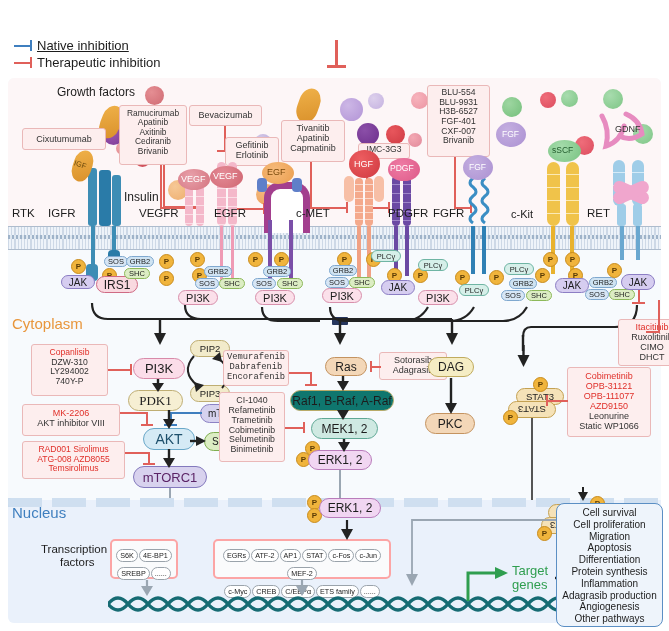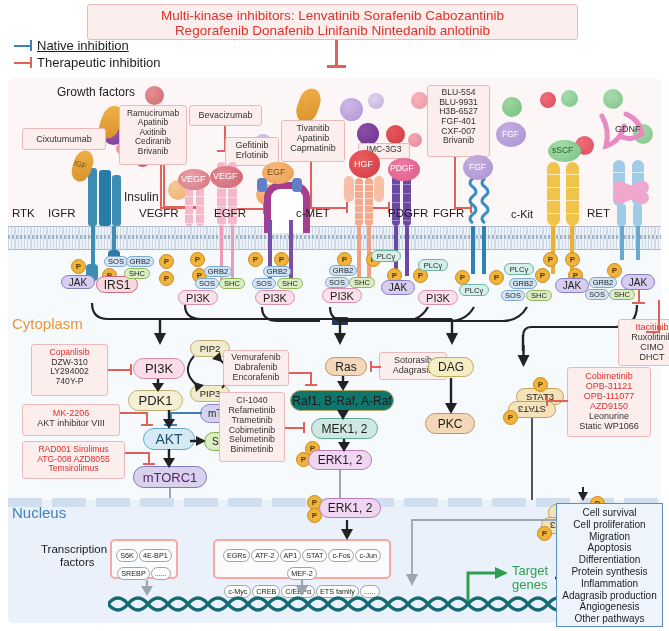--- a/index.html
+++ b/index.html
@@ -51,24 +51,20 @@
 
   <div class="abs" style="left:8px;top:78px;width:653px;height:545px;background:#f7fafd;border-radius:6px;"></div>
   <div class="abs" style="left:8px;top:78px;width:653px;height:148px;background:#fdf6f7;border-radius:6px 6px 0 0;"></div>
 
   <div class="abs" style="left:8px;top:226px;width:653px;height:22px;background:
        repeating-linear-gradient(90deg,#cdd8e6 0 1.3px,#eef3f9 1.3px 3.2px);
        border-top:1.6px solid #aebccd;border-bottom:1.6px solid #aebccd;"></div>
   <div class="abs" style="left:8px;top:235px;width:653px;height:4px;background:
        repeating-linear-gradient(90deg,#9fb3c9 0 2px,#dee7f0 2px 4px);"></div>
 
-  <div class="dbox allred" style="left:87px;top:4px;width:491px;height:36px;font-size:13.5px;padding-top:3px;">
-    <div>Multi-kinase inhibitors:  Lenvatinib Sorafenib Cabozantinib</div>
-    <div>Regorafenib Donafenib Linifanib Nintedanib anlotinib</div>
-  </div>
   <div class="ln" style="left:335px;top:40px;width:2.5px;height:25px;"></div>
   <div class="ln" style="left:327px;top:65px;width:19px;height:2.5px;"></div>
 
   <div class="lnb" style="left:14px;top:45px;width:18px;height:2px;"></div>
   <div class="lnb" style="left:30px;top:40px;width:2px;height:11px;"></div>
   <div class="txt" style="left:37px;top:38px;font-size:13px;text-decoration:underline;">Native inhibition</div>
   <div class="ln" style="left:14px;top:62px;width:18px;height:2px;"></div>
   <div class="ln" style="left:30px;top:57px;width:2px;height:11px;"></div>
   <div class="txt" style="left:37px;top:55px;font-size:13px;">Therapeutic inhibition</div>
 
@@ -469,21 +465,21 @@
   <div class="pill" style="left:231px;top:362px;width:42px;height:17px;background:#cfe2f5;border-color:#6f9fd0;font-size:10px;color:#1b4d86;">
       <span>PTEN</span>
     </div>
   <svg class="abs" style="left:178px;top:352px;width:58px;height:40px;" viewBox="0 0 58 40">
     <path d="M16 4 q-14 16 4 30" stroke="#222" stroke-width="2" fill="none"></path>
     <polygon points="16,30 26,33 18,40" fill="#222"></polygon>
     <path d="M44 36 q14 -16 -4 -30" stroke="#222" stroke-width="2" fill="none"></path>
     <polygon points="44,10 34,7 42,0" fill="#222"></polygon>
   </svg>
 
-  <div class="pill" style="left:128px;top:390px;width:55px;height:21px;background:#f6efd3;border-color:#bfae73;font-size:13px;">
+  <div class="pill" style="left:128px;top:390px;width:55px;height:21px;background:#f6efd3;border-color:#bfae73;font-size:13px;font-family:Liberation Serif, serif;">
       <span>PDK1</span>
     </div>
   <svg class="abs" style="left:150px;top:379px;width:16px;height:13px;" viewBox="0 0 16 13">
     <path d="M8 0 V5" stroke="#222" stroke-width="2.4"></path>
       <polygon points="2,4 14,4 8,13" fill="#222"></polygon>
   </svg>
 
   <div class="dbox" style="left:22px;top:404px;width:98px;height:32px;font-size:9px;padding-top:3px;">
     <div class="hi">MK-2206</div>
     <div>AKT inhibitor VIII</div>
@@ -539,21 +535,21 @@
   <div class="pill" style="left:325px;top:357px;width:42px;height:19px;background:#f3d7b8;border-color:#c49360;font-size:12px;">
       <span>Ras</span>
     </div>
   <div class="dbox plain" style="left:379px;top:352px;width:68px;height:28px;font-size:9px;padding-top:2px;">
     <div>Sotorasib</div>
     <div>Adagrasib</div>
   </div>
   <div class="ln" style="left:372px;top:366px;width:9px;height:1.8px;"></div>
   <div class="ln" style="left:370px;top:361px;width:1.8px;height:11px;"></div>
 
-  <div class="dbox plain" style="left:223px;top:350px;width:66px;height:36px;font-size:8.8px;padding-top:2px;">
+  <div class="dbox plain" style="left:223px;top:350px;width:66px;height:36px;font-size:8.8px;padding-top:2px;font-family:Liberation Mono, monospace;">
     <div>Vemurafenib</div>
     <div>Dabrafenib</div>
     <div>Encorafenib</div>
   </div>
   <div class="ln" style="left:289px;top:372px;width:23px;height:1.8px;"></div>
   <div class="ln" style="left:310px;top:372px;width:1.8px;height:14px;"></div>
   <div class="ln" style="left:305px;top:384px;width:12px;height:1.8px;"></div>
 
   <div class="pill" style="left:290px;top:390px;width:104px;height:21px;background:#0f766e;border-color:#b9ab69;font-size:12px;">
       <span>Raf1, B-Raf, A-Raf</span>
@@ -719,21 +715,21 @@
     <polygon points="33,2 33,14 46,8" fill="#2f9e4f"></polygon>
   </svg>
   <div class="txt" style="left:512px;top:563px;font-size:13px;color:#2f9e4f;">Target</div>
   <div class="txt" style="left:512px;top:577px;font-size:13px;color:#2f9e4f;">genes</div>
   <svg class="abs" style="left:555px;top:570px;width:28px;height:16px;" viewBox="0 0 28 16">
     <path d="M0 8 H16" stroke="#222" stroke-width="2.4"></path>
       <polygon points="14,2 14,14 26,8" fill="#222"></polygon>
   </svg>
 
   <div class="abs" style="left:556px;top:503px;width:107px;height:124px;box-sizing:border-box;
-       border:1.6px solid #5b8fc4;background:#eef4fb;border-radius:0;
+       border:1.6px solid #5b8fc4;background:#eef4fb;border-radius:8px;
        font-size:10px;line-height:1.18;text-align:center;padding-top:3px;color:#1d1d1d;">
     <div>Cell survival</div>
     <div>Cell proliferation</div>
     <div>Migration</div>
     <div>Apoptosis</div>
     <div>Differentiation</div>
     <div>Protein synthesis</div>
     <div>Inflammation</div>
     <div>Adagrasib production</div>
     <div>Angiogenesis</div>

